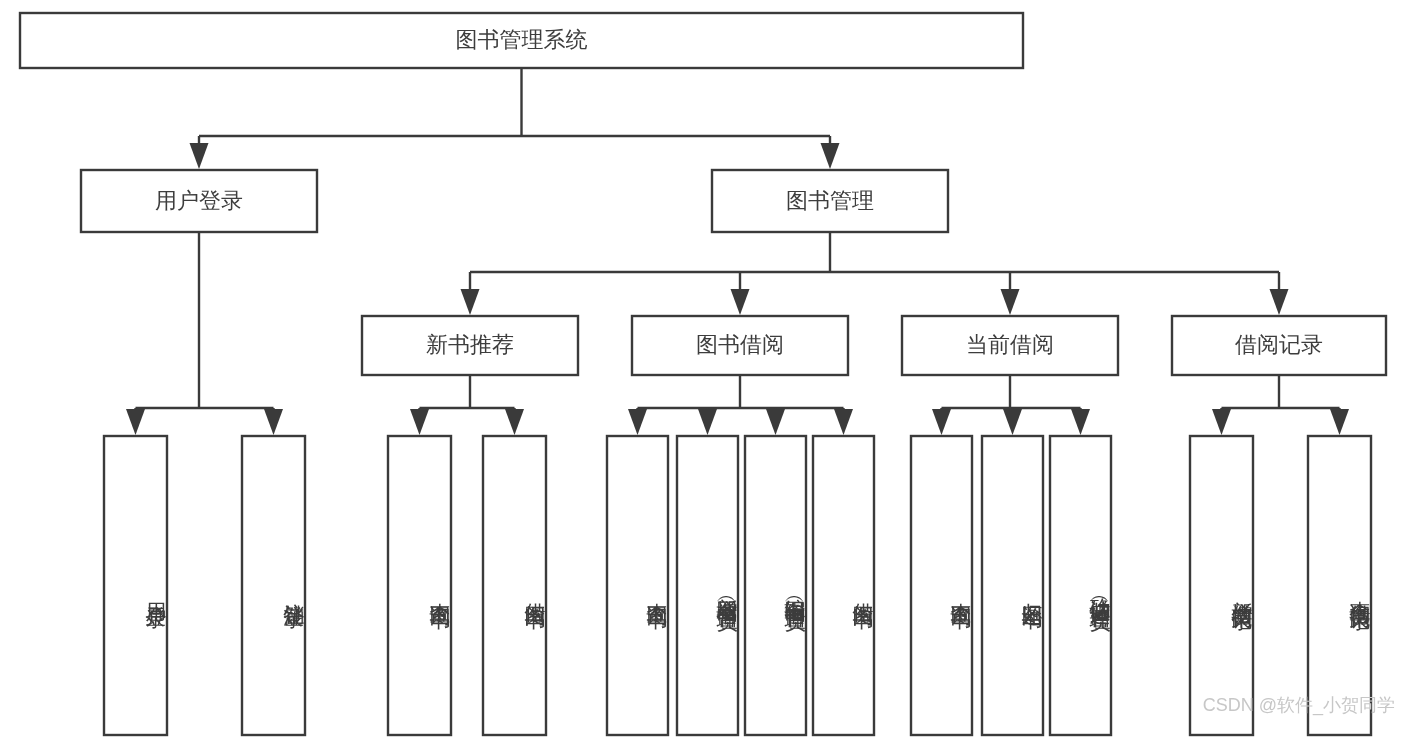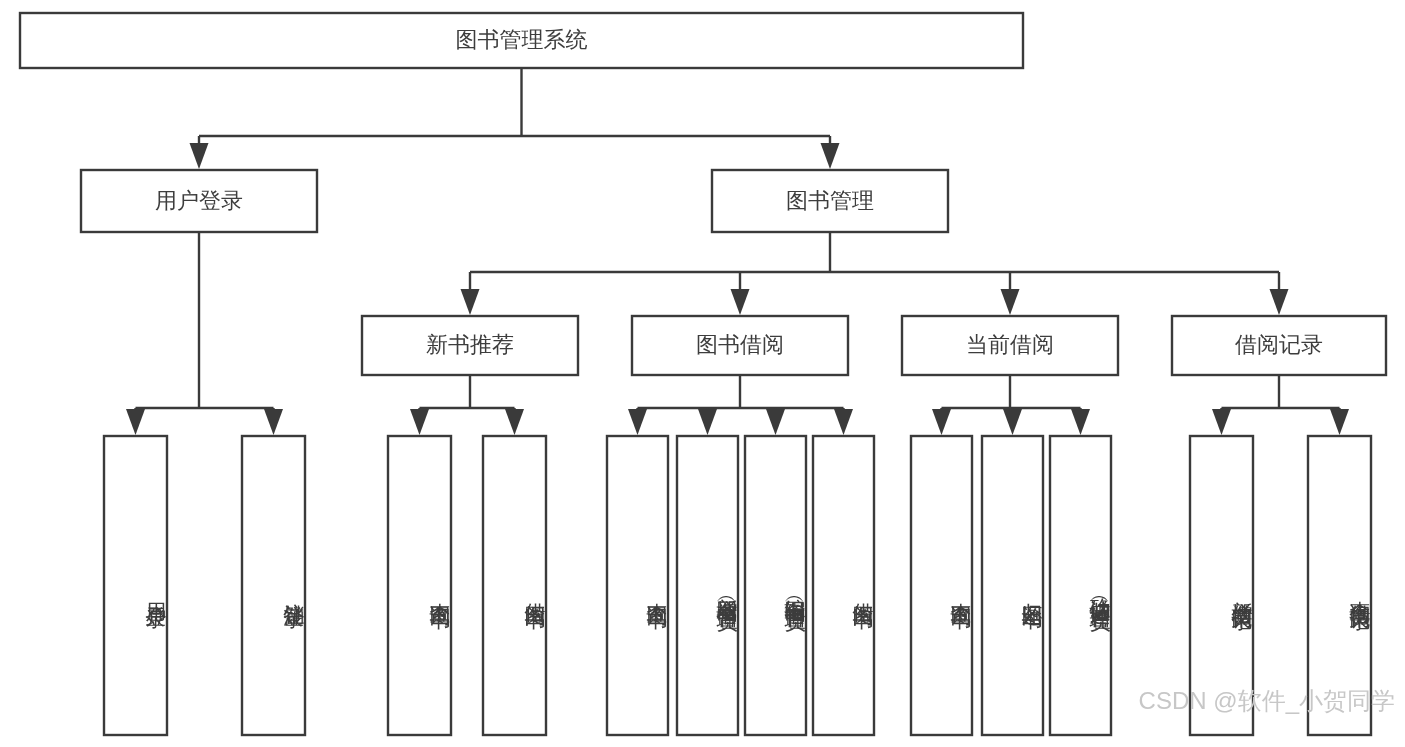--- a/index.html
+++ b/index.html
@@ -60,21 +60,21 @@
     align-items: flex-start;
     justify-content: center;
     white-space: nowrap;
     user-select: none;
   }
   .watermark {
     position: absolute;
     right: 10px;
     bottom: 6px;
     font-family: "Liberation Sans", sans-serif;
-    font-size: 24px;
+    font-size: 18px;
     color: #c7c7c7;
     white-space: nowrap;
     user-select: none;
   }
 </style>
 </head>
 <body>
 
 <div id="diagram-root">
 

